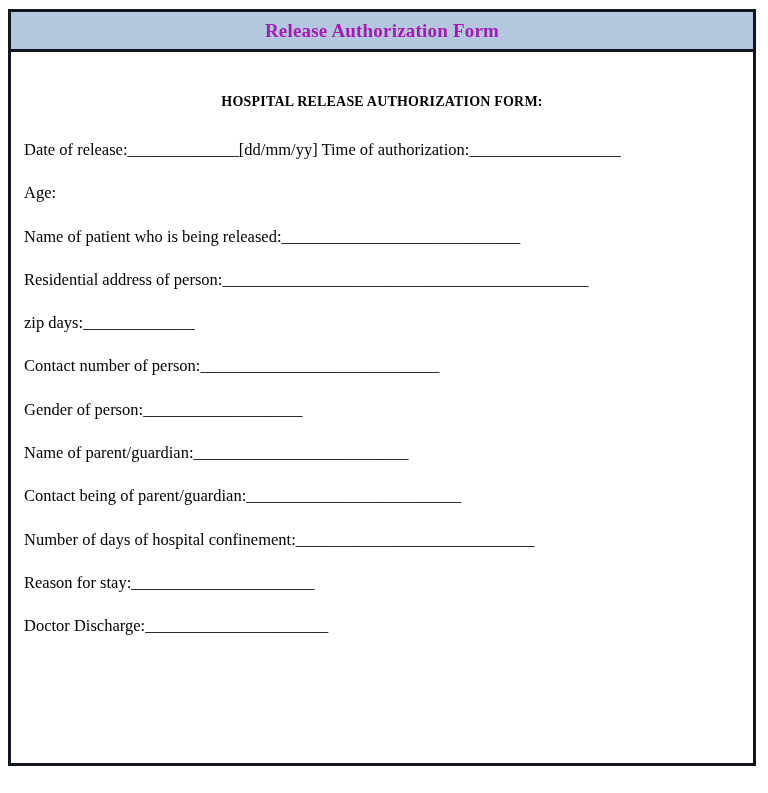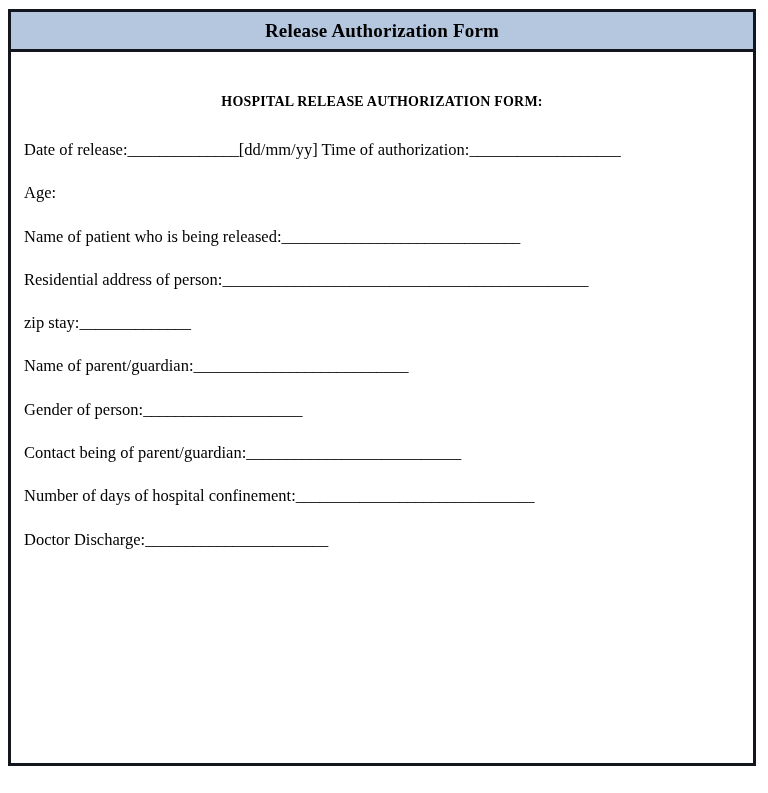--- a/index.html
+++ b/index.html
@@ -45,21 +45,21 @@
     border-bottom: 3px solid #13161c;
     box-sizing: border-box;
     display: flex;
     align-items: center;
     justify-content: center;
   }
   .title-banner-text {
     font-size: 19px;
     font-weight: bold;
     letter-spacing: 0.2px;
-    color: #000000;
+    color: #a21caf;
     line-height: 1;
   }
 
   .form-body {
     position: absolute;
     left: 0;
     right: 0;
     top: 40px;
     bottom: 0;
     padding: 0;
@@ -129,41 +129,47 @@
         <div class="field-row">
           <span class="field-label">Name of patient who is being released:</span><span class="blank">______________________________</span>
         </div>
 
 
         <div class="field-row">
           <span class="field-label">Residential address of person:</span><span class="blank">______________________________________________</span>
         </div>
 
         <div class="field-row">
-          <span class="field-label">zip stay:</span><span class="blank">______________</span>
+          <span class="field-label">zip days:</span><span class="blank">______________</span>
         </div>
 
 
-
         <div class="field-row">
-          <span class="field-label">Name of parent/guardian:</span><span class="blank">___________________________</span>
+          <span class="field-label">Contact number of person:</span><span class="blank">______________________________</span>
         </div>
 
         <div class="field-row">
           <span class="field-label">Gender of person:</span><span class="blank">____________________</span>
+        </div>
+
+        <div class="field-row">
+          <span class="field-label">Name of parent/guardian:</span><span class="blank">___________________________</span>
         </div>
 
         <div class="field-row">
           <span class="field-label">Contact being of parent/guardian:</span><span class="blank">___________________________</span>
         </div>
 
         <div class="field-row">
           <span class="field-label">Number of days of hospital confinement:</span><span class="blank">______________________________</span>
         </div>
 
+        <div class="field-row">
+          <span class="field-label">Reason for stay:</span><span class="blank">_______________________</span>
+        </div>
 
         <div class="field-row">
           <span class="field-label">Doctor Discharge:</span><span class="blank">_______________________</span>
         </div>
 
       </div>
     </div>
   </div>
 </div>
 

